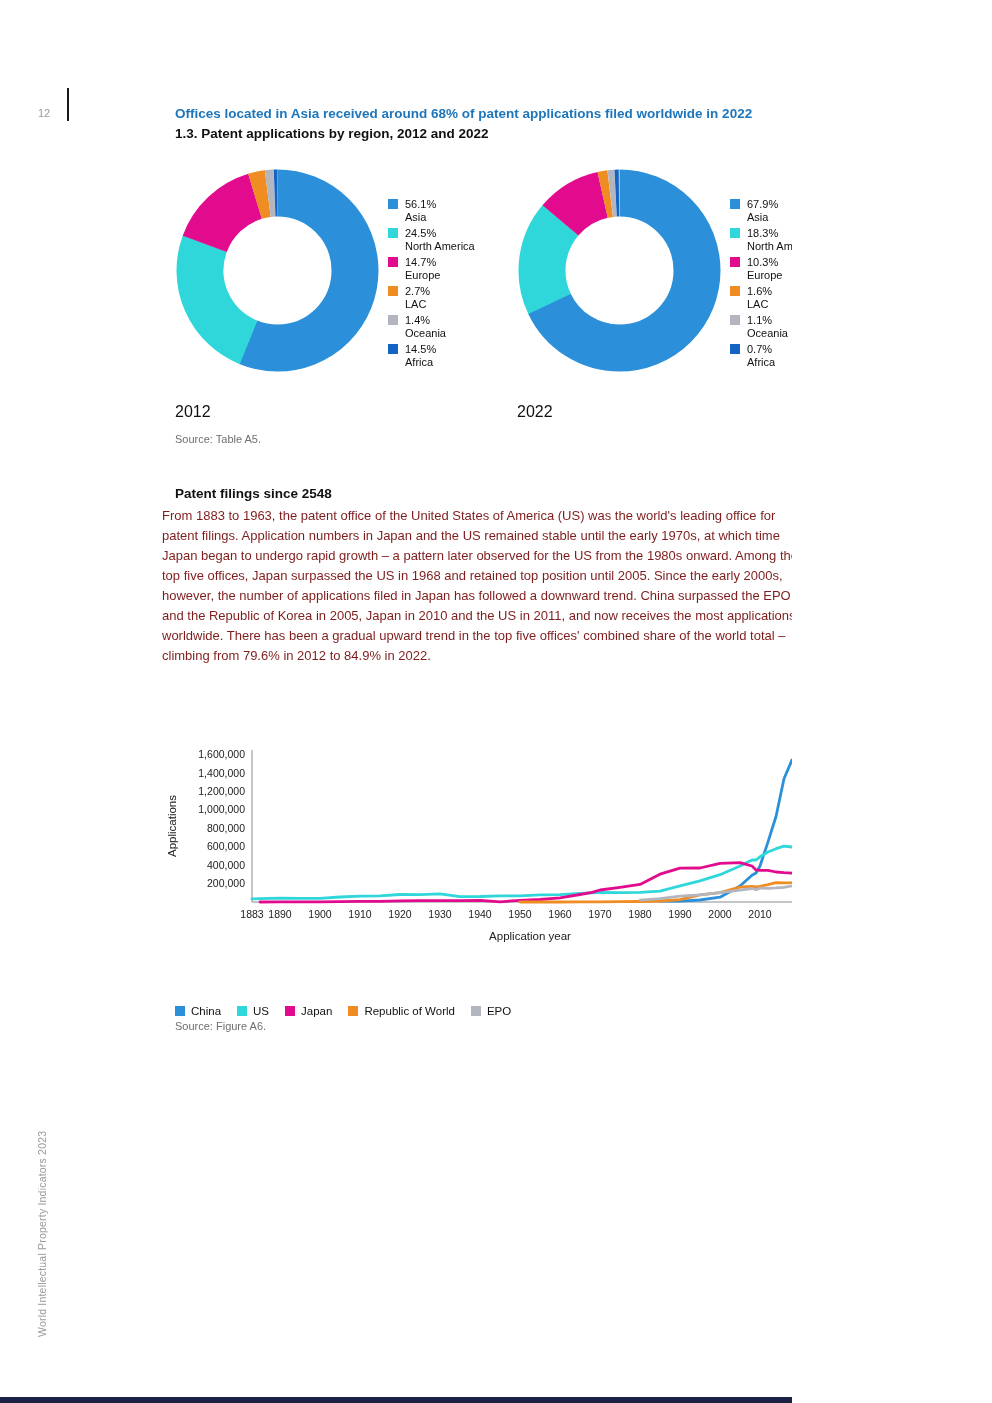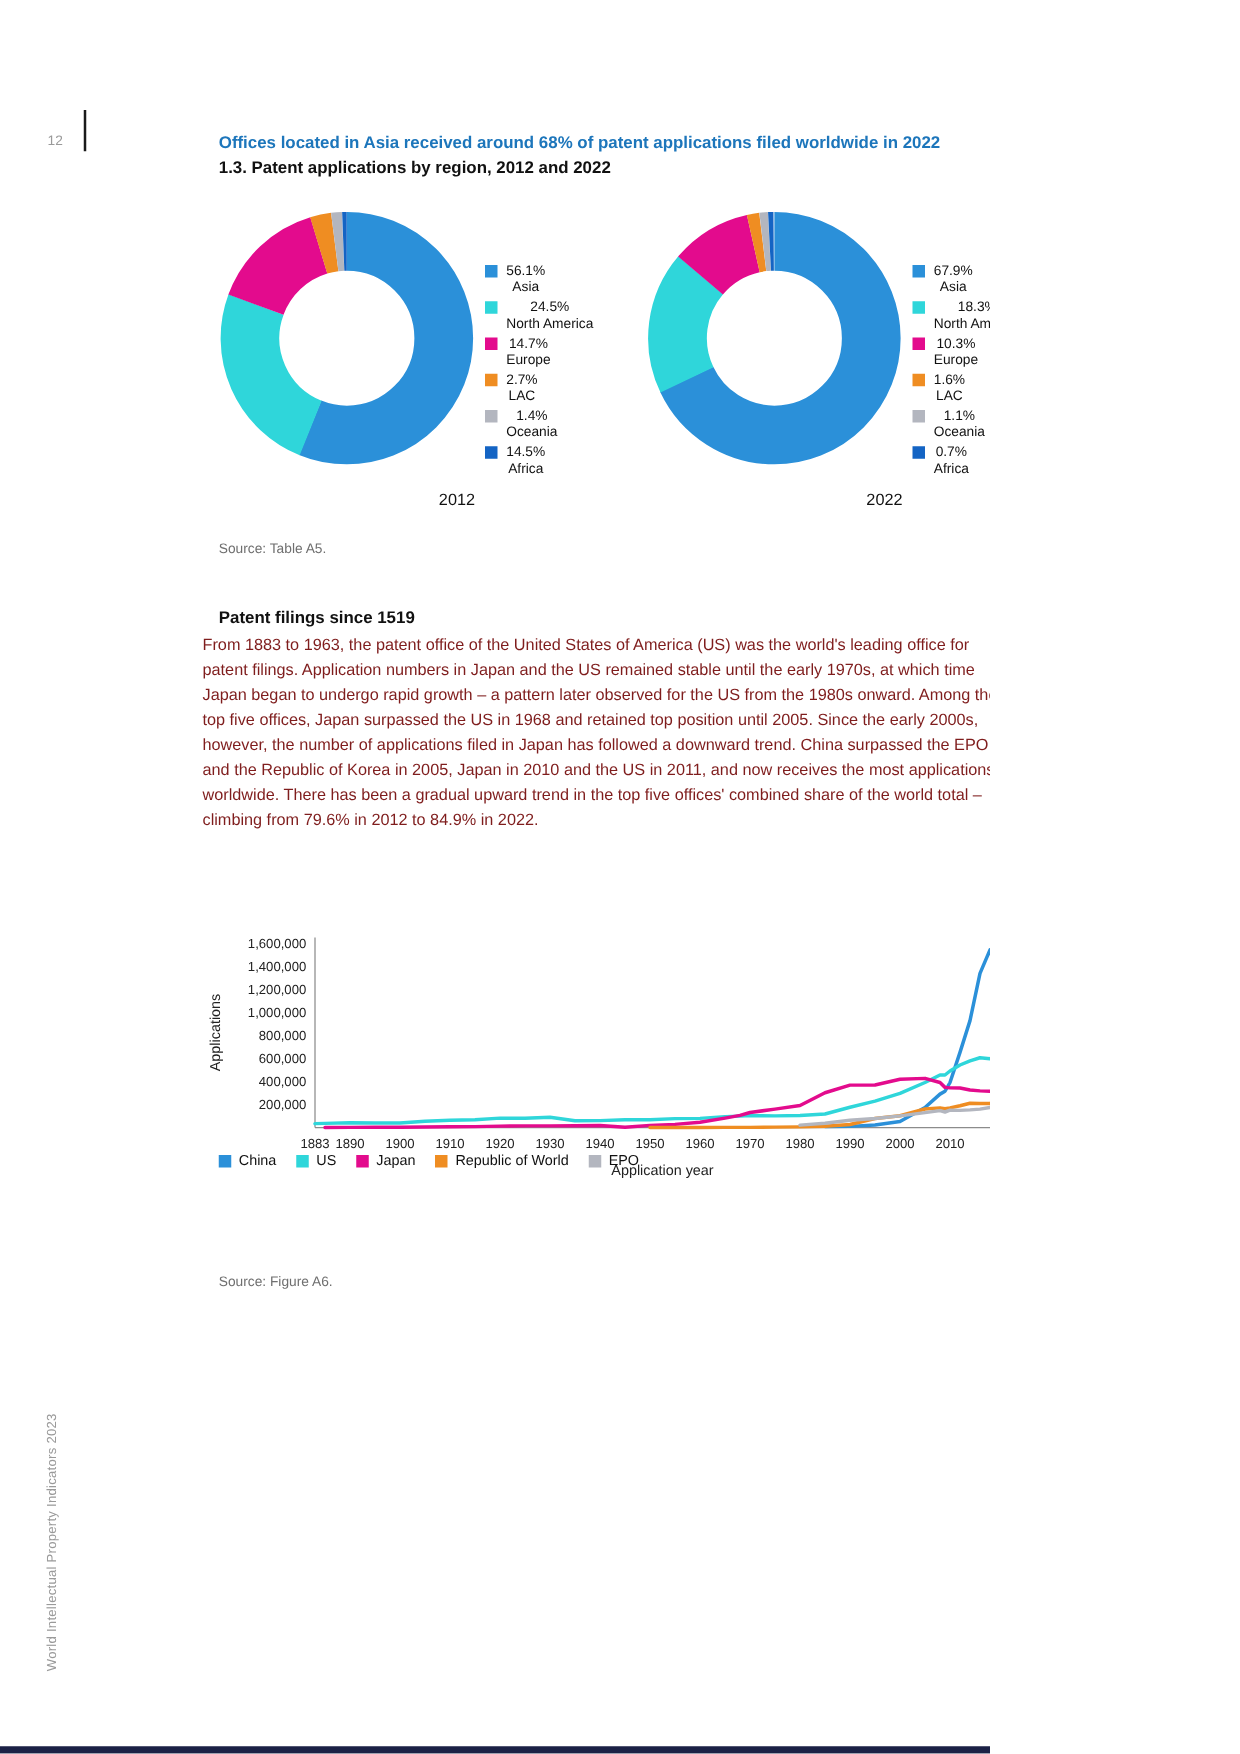--- a/index.html
+++ b/index.html
@@ -8,34 +8,34 @@
   .page-number{position:absolute;left:38px;top:107px;font-size:11px;color:#9a9a9a;}
   .corner-rule{position:absolute;left:67px;top:88px;width:2px;height:33px;background:#1a1a1a;}
   .sidebar-vertical{position:absolute;left:36px;top:1112px;height:225px;
         writing-mode:vertical-rl;transform:rotate(180deg);
         font-size:10.5px;color:#9a9a9a;letter-spacing:.2px;}
   .h-blue{position:absolute;left:175px;top:106px;width:680px;font-size:13.5px;font-weight:bold;color:#1d76bb;}
   .h-black{position:absolute;left:175px;top:126px;width:680px;font-size:13.5px;font-weight:bold;color:#111;}
   .donut-row{position:absolute;left:175px;top:168px;display:flex;}
   .donut-fig{display:flex;margin:0;width:342px;}
   .donut-wrap{width:205px;}
-  .donut-wrap figcaption{margin-top:14px;text-align:right;font-size:13px;color:#111;}
-  .dlegend{margin-left:8px;margin-top:43px;width:125px;text-align:center;}
+  .donut-wrap figcaption{margin-top:26px;text-align:left;font-size:16px;color:#111;}
+  .dlegend{margin-left:8px;margin-top:30px;width:125px;}
   .dlegend-item{display:flex;margin-bottom:4px;}
   .swatch{display:inline-block;width:10px;height:10px;flex:0 0 10px;margin-top:1px;}
   .dlegend-text{display:flex;flex-direction:column;margin-left:7px;font-size:11px;line-height:12.5px;color:#111;}
   .source{position:absolute;left:175px;font-size:11px;color:#6f6f6f;}
   .source-a5{top:433px;}
   .source-a6{top:1020px;}
   .section-head{position:absolute;left:175px;top:486px;font-size:13.5px;font-weight:bold;color:#111;}
   .paragraph{position:absolute;left:162px;top:506px;width:648px;font-size:13px;line-height:20px;color:#7f1d1d;}
   .trend-head{position:absolute;left:175px;top:707px;font-size:13px;font-weight:bold;color:#1d76bb;}
   .trend-chart{position:absolute;left:160px;top:740px;}
   svg text{font-family:"Liberation Sans", sans-serif;}
-  .trend-legend{position:absolute;left:175px;top:923px;display:flex;align-items:center;gap:16px;}
+  .trend-legend{position:absolute;left:175px;top:1005px;display:flex;align-items:center;gap:16px;}
   .tlegend-item{display:inline-flex;align-items:center;}
   .tlegend-item .swatch{margin-top:0;}
   .tlbl{margin-left:6px;font-size:11.5px;color:#111;}
   .bottom-bar{position:absolute;left:0;bottom:0;width:100%;height:6px;background:#1b2145;}
 </style>
 </head>
 <body>
 
 <div class="page">
 
@@ -158,21 +158,21 @@
               <span>0.7%</span>
               <span>Africa</span>
             </span>
           </div>
         </div>
     </figure>
   </div>
 
   <div class="source source-a5">Source: Table A5.</div>
 
-  <div class="section-head">Patent filings since 1519</div>
+  <div class="section-head">Patent filings since 2548</div>
   <div class="paragraph">From 1883 to 1963, the patent office of the United States of America (US) was the world's leading office for patent filings. Application numbers in Japan and the US remained stable until the early 1970s, at which time Japan began to undergo rapid growth – a pattern later observed for the US from the 1980s onward. Among the top five offices, Japan surpassed the US in 1968 and retained top position until 2005. Since the early 2000s, however, the number of applications filed in Japan has followed a downward trend. China surpassed the EPO and the Republic of Korea in 2005, Japan in 2010 and the US in 2011, and now receives the most applications worldwide. There has been a gradual upward trend in the top five offices' combined share of the world total – climbing from 79.6% in 2012 to 84.9% in 2022.</div>
 
 
   <div class="trend-chart">
     <svg id="trend-svg" width="680" height="205" viewBox="0 0 680 205">
         <line x1="92" y1="10" x2="92" y2="162" stroke="#8c8c8c" stroke-width="1"></line>
         <line x1="92" y1="162" x2="648" y2="162" stroke="#8c8c8c" stroke-width="1"></line>
         <text x="85" y="147.07575757575756" text-anchor="end" font-size="10.5" fill="#222">200,000</text>
         <text x="85" y="128.65151515151516" text-anchor="end" font-size="10.5" fill="#222">400,000</text>
         <text x="85" y="110.22727272727272" text-anchor="end" font-size="10.5" fill="#222">600,000</text>

